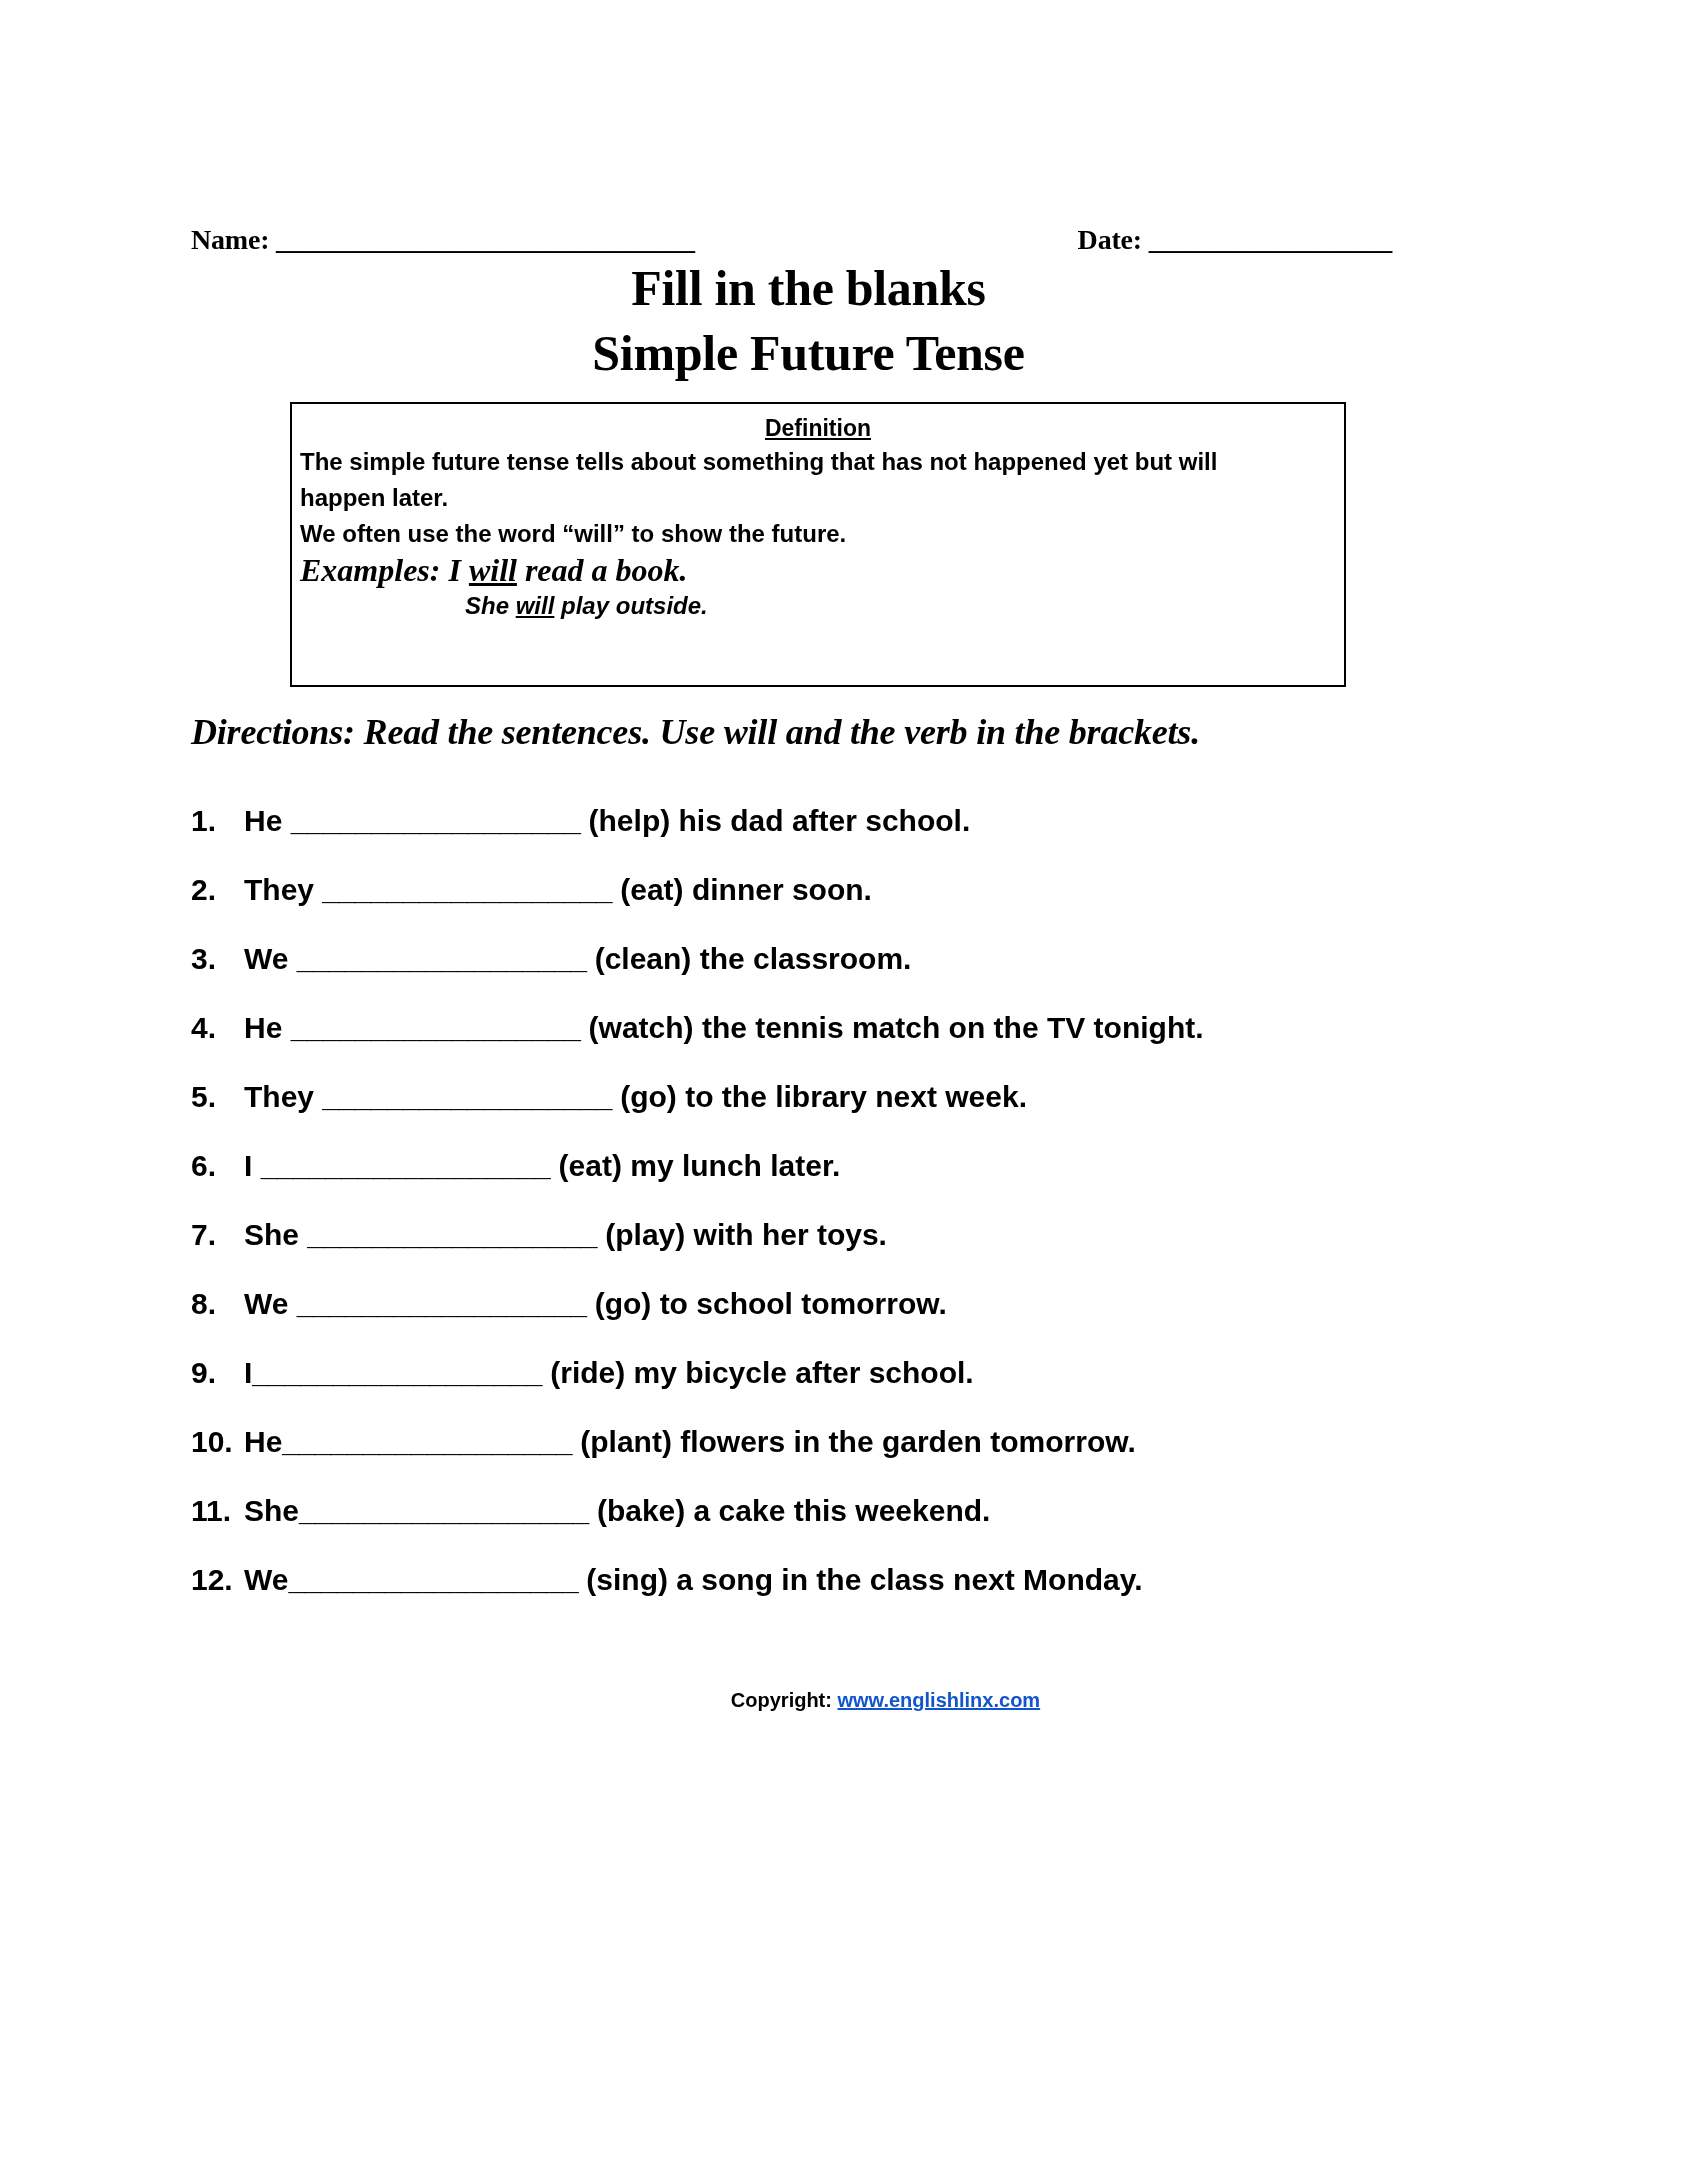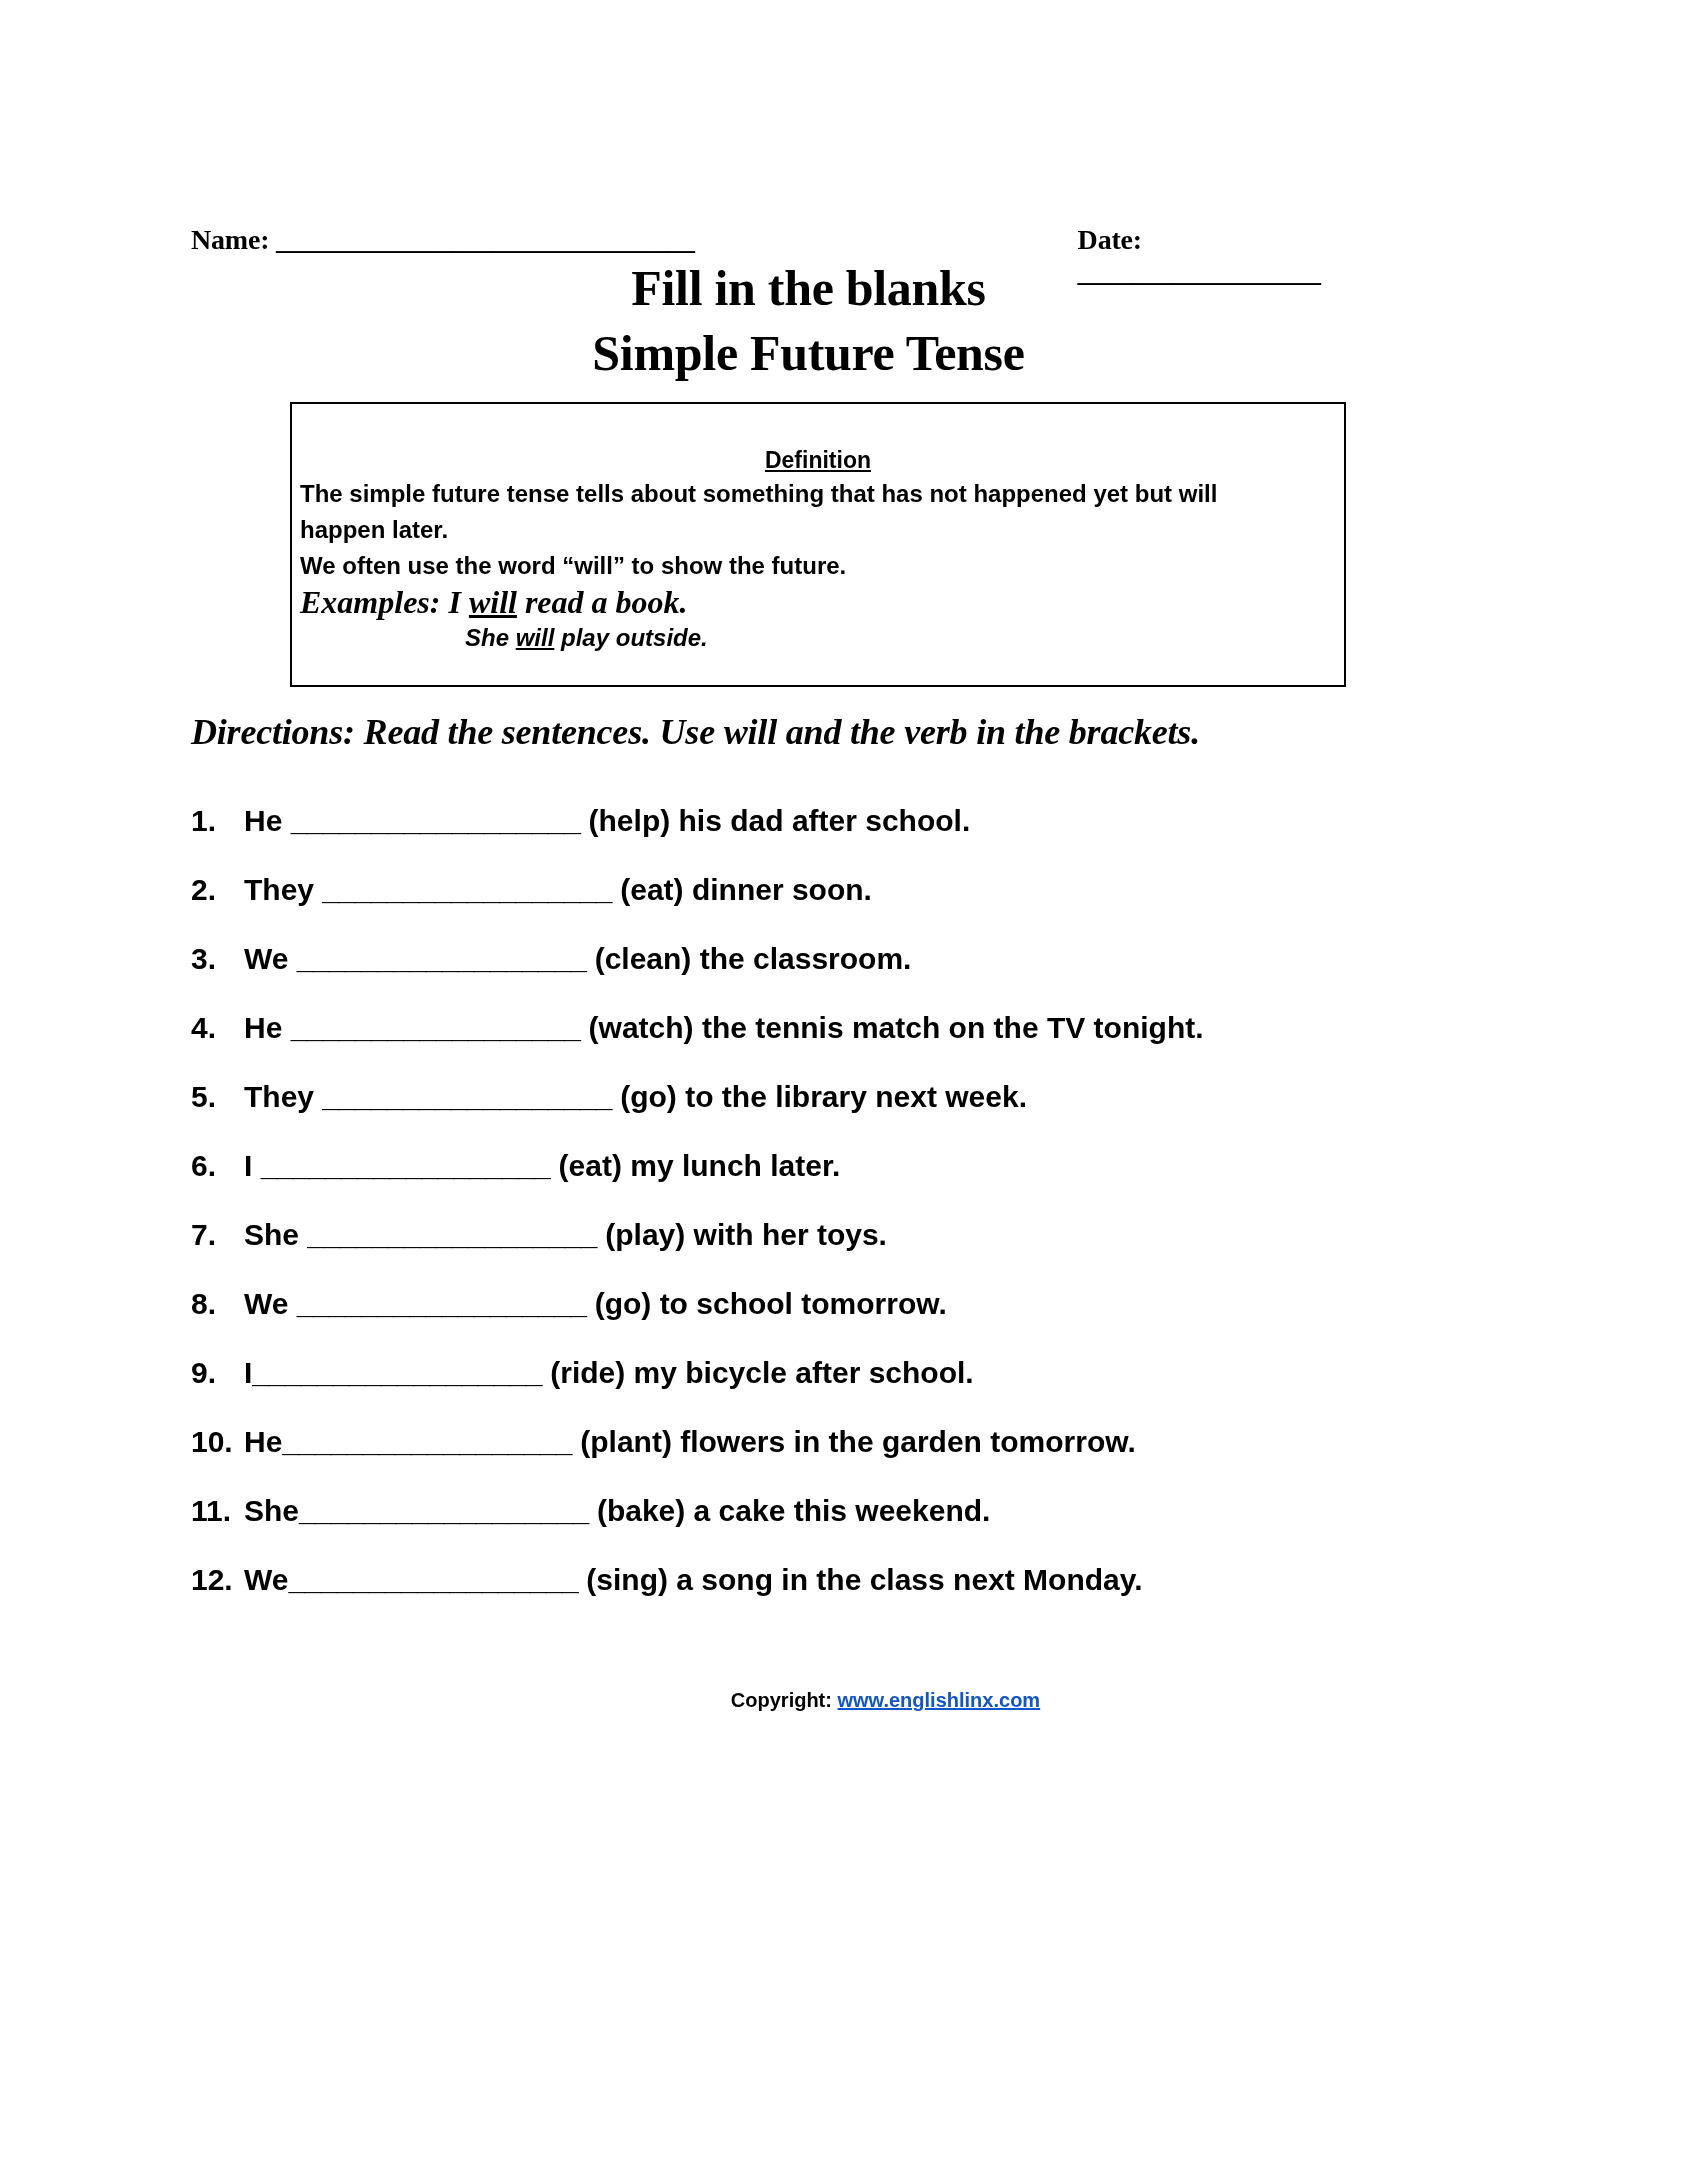--- a/index.html
+++ b/index.html
@@ -33,21 +33,21 @@
     display: flex;
     align-items: baseline;
     justify-content: flex-start;
     font-family: "Liberation Serif", serif;
     font-weight: bold;
     font-size: 28px;
     letter-spacing: -0.2px;
     margin-top: 36px;
   }
   .name-field { display: flex; align-items: baseline; }
-  .date-field { display: flex; align-items: baseline; margin-left: 383px; flex-direction: column; }
+  .date-field { display: flex; align-items: baseline; margin-left: 383px; }
   .field-label { white-space: pre; }
   .field-rule {
     white-space: pre;
     letter-spacing: -0.5px;
   }
 
   
   .title {
     position: absolute;
     left: 0;
@@ -74,21 +74,20 @@
     font-weight: bold;
     font-size: 24px;
     line-height: 36px;
     padding: 8px 0 0 0;
   }
   .def-heading {
     text-align: center;
     text-decoration: underline;
     font-size: 23px;
     line-height: 32px;
-    margin-top: 32px;
   }
   .def-line {
     padding-left: 8px;
     font-size: 24px;
     line-height: 36px;
     white-space: pre-wrap;
   }
   .def-examples-first {
     padding-left: 8px;
     font-size: 32px;

